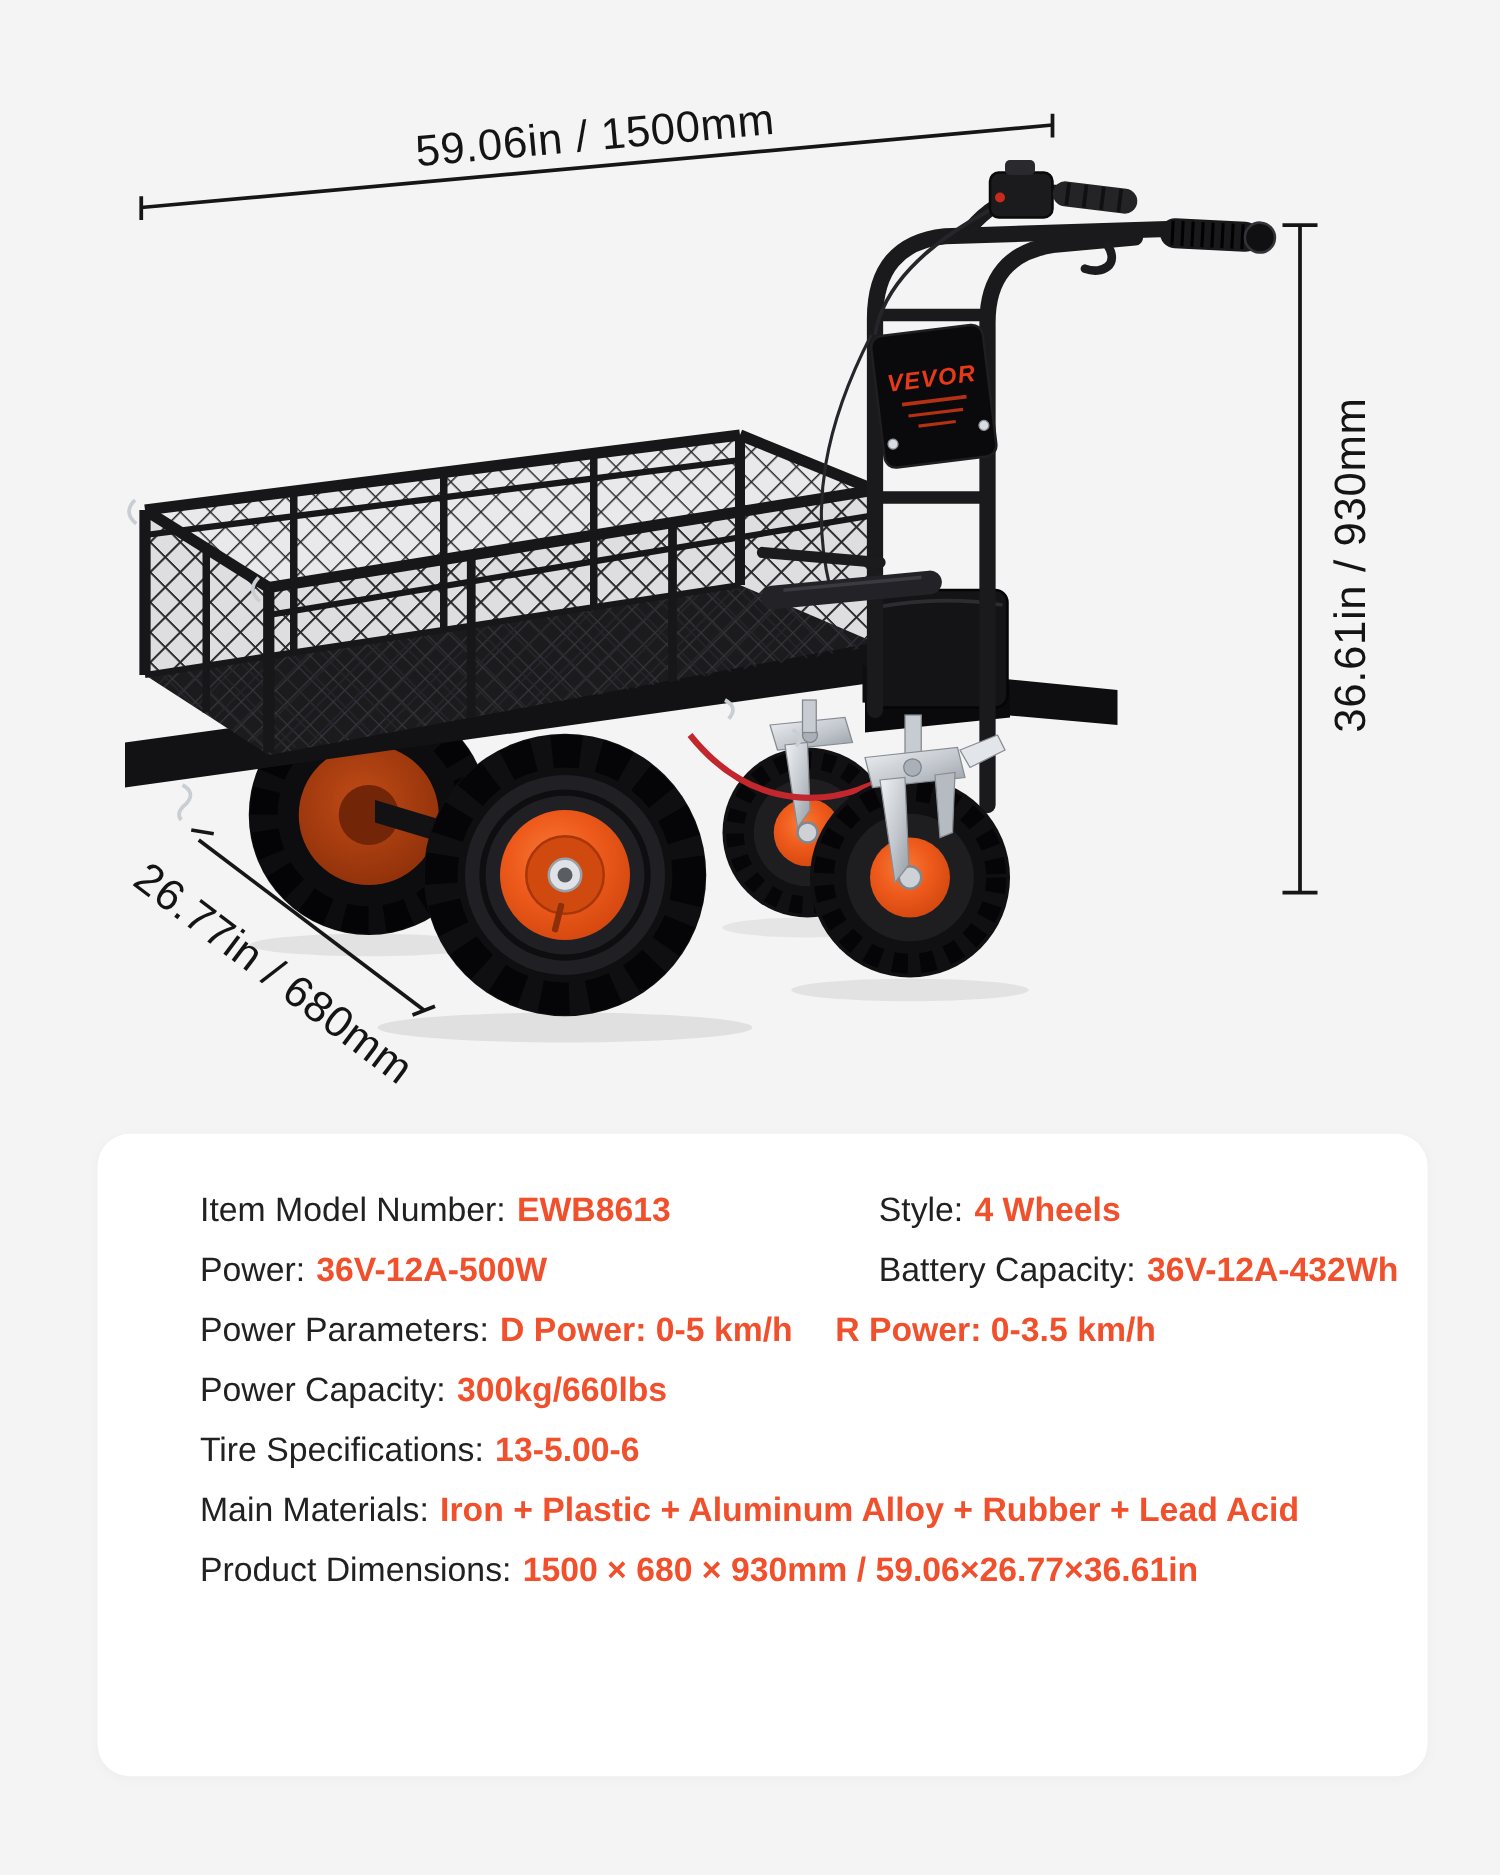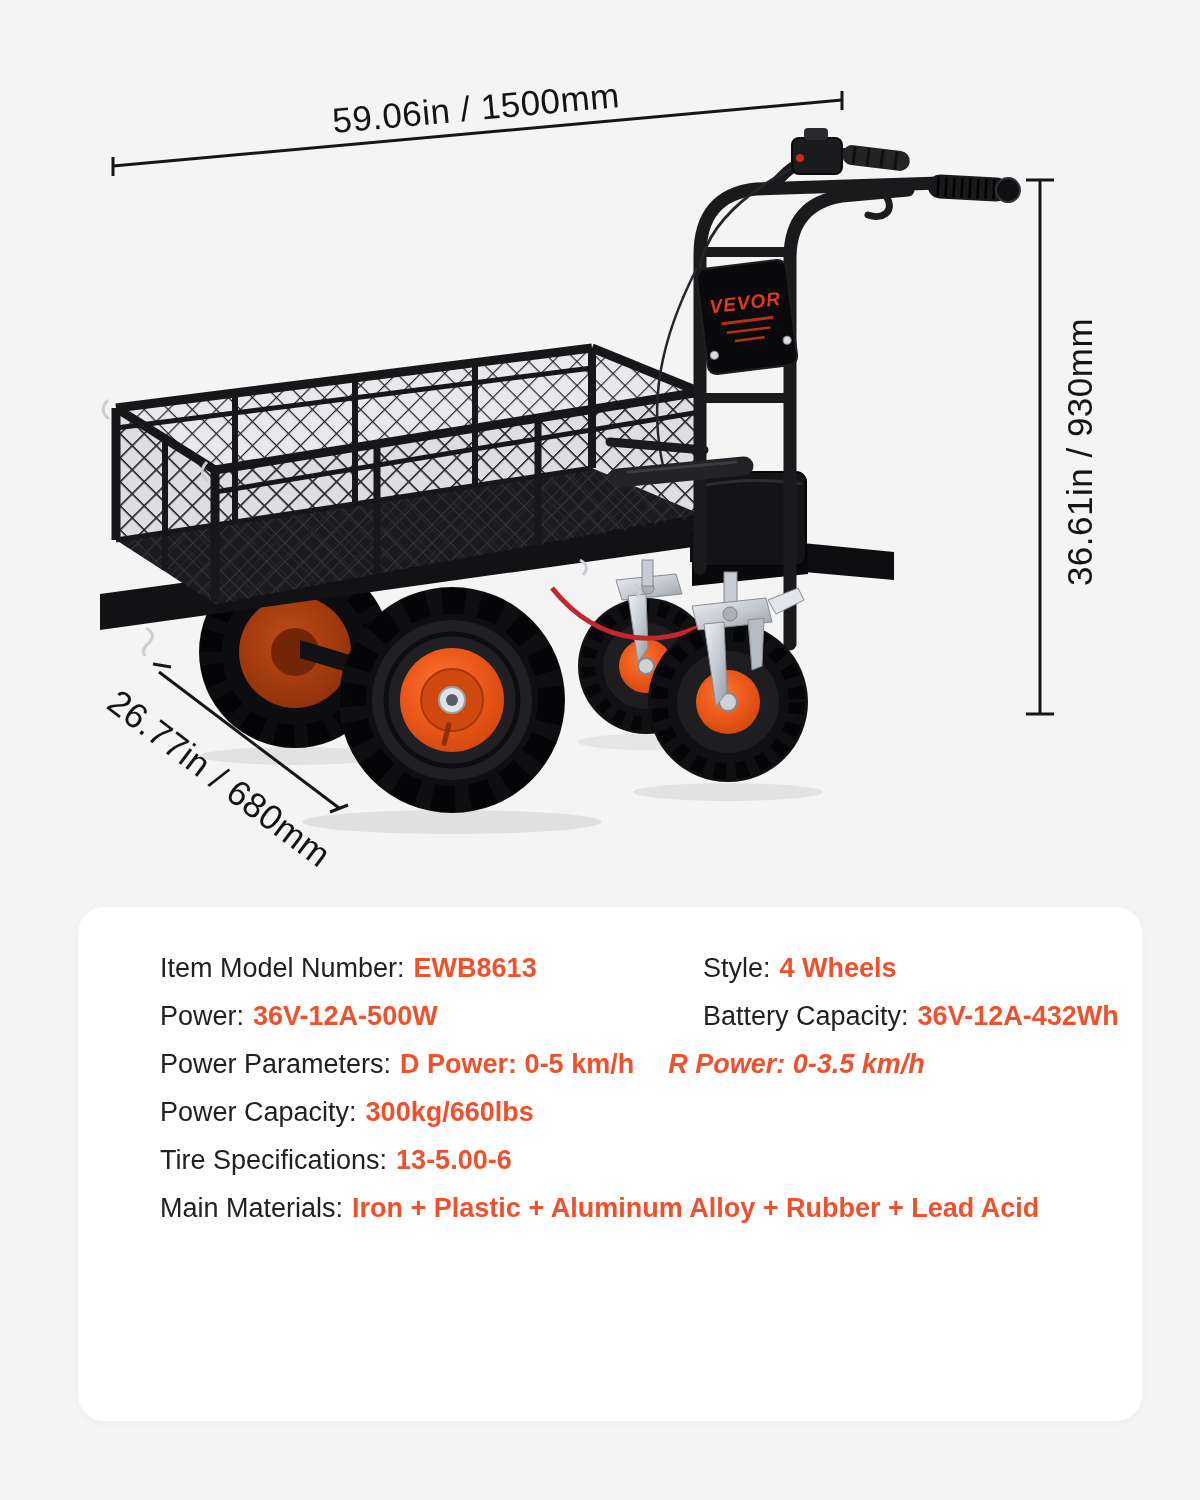--- a/index.html
+++ b/index.html
@@ -18,21 +18,21 @@
     background:#ffffff;border-radius:26px;box-sizing:border-box;
     padding:37px 40px 0 82px;
     box-shadow:0 2px 10px rgba(0,0,0,0.03);
   }
   .spec-row{
     position:relative;height:48px;line-height:48px;
     font-size:27px;white-space:nowrap;
   }
   .lbl{color:#212121;font-weight:400;}
   .val{color:#f1502d;font-weight:700;margin-left:9px;}
-  .val2{color:#f1502d;font-weight:700;margin-left:34px;font-style:italic;}
+  .val2{color:#f1502d;font-weight:700;margin-left:34px;}
   .rcol{position:absolute;left:495px;top:0;margin-left:48px;}
 </style>
 </head>
 <body>
 
 <div class="canvas">
 
   <svg class="scene-svg" width="1200" height="1500" viewBox="0 0 1200 1500">
     <defs>
       <pattern id="meshSide" width="17" height="17" patternUnits="userSpaceOnUse" patternTransform="rotate(45)">
@@ -266,15 +266,18 @@
 
     <div class="spec-row">
       <span class="lbl">Tire Specifications:</span><span class="val">13-5.00-6</span>
     </div>
 
     <div class="spec-row">
       <span class="lbl">Main Materials:</span><span class="val">Iron + Plastic + Aluminum Alloy + Rubber + Lead Acid</span>
     </div>
 
 
+    <div class="spec-row">
+      <span class="lbl">Product Dimensions:</span><span class="val">1500 × 680 × 930mm / 59.06×26.77×36.61in</span>
+    </div>
 
   </div>
 </div>
 
 </body></html>

